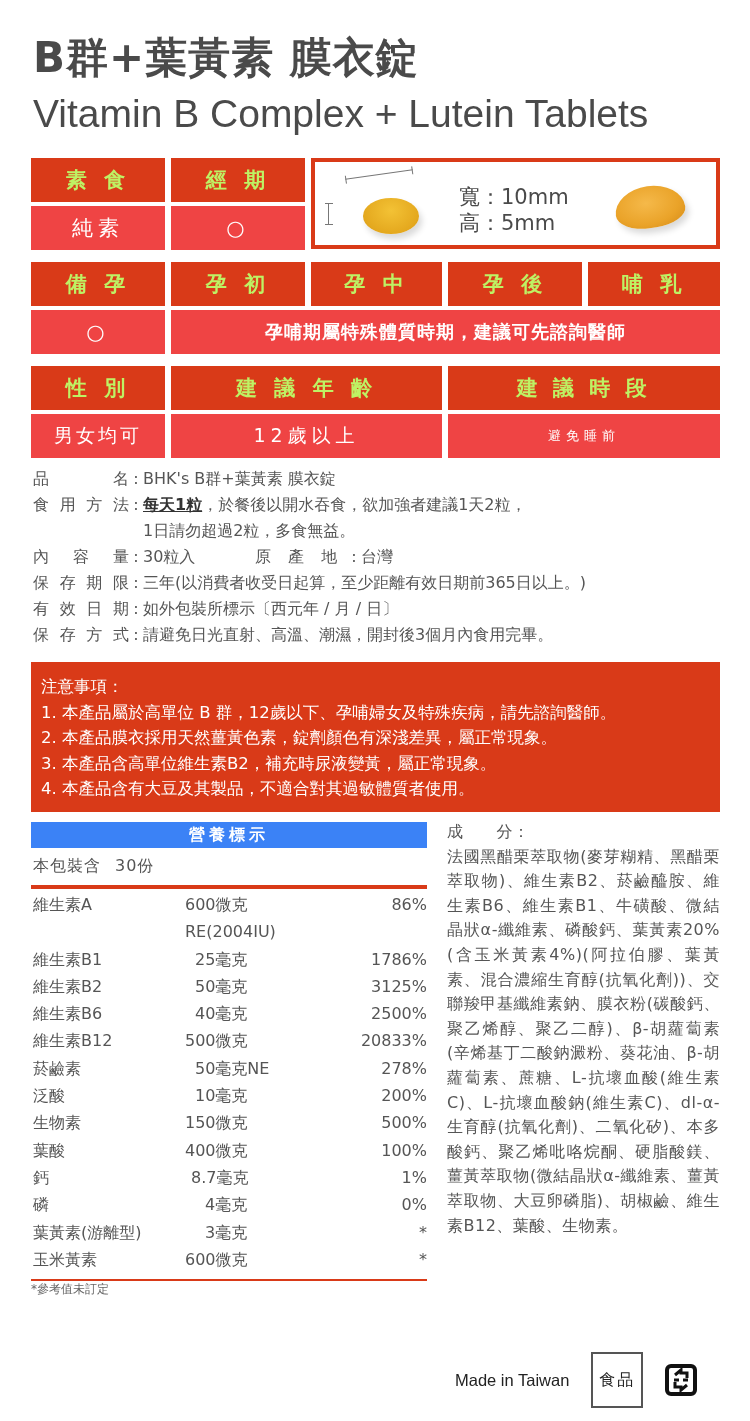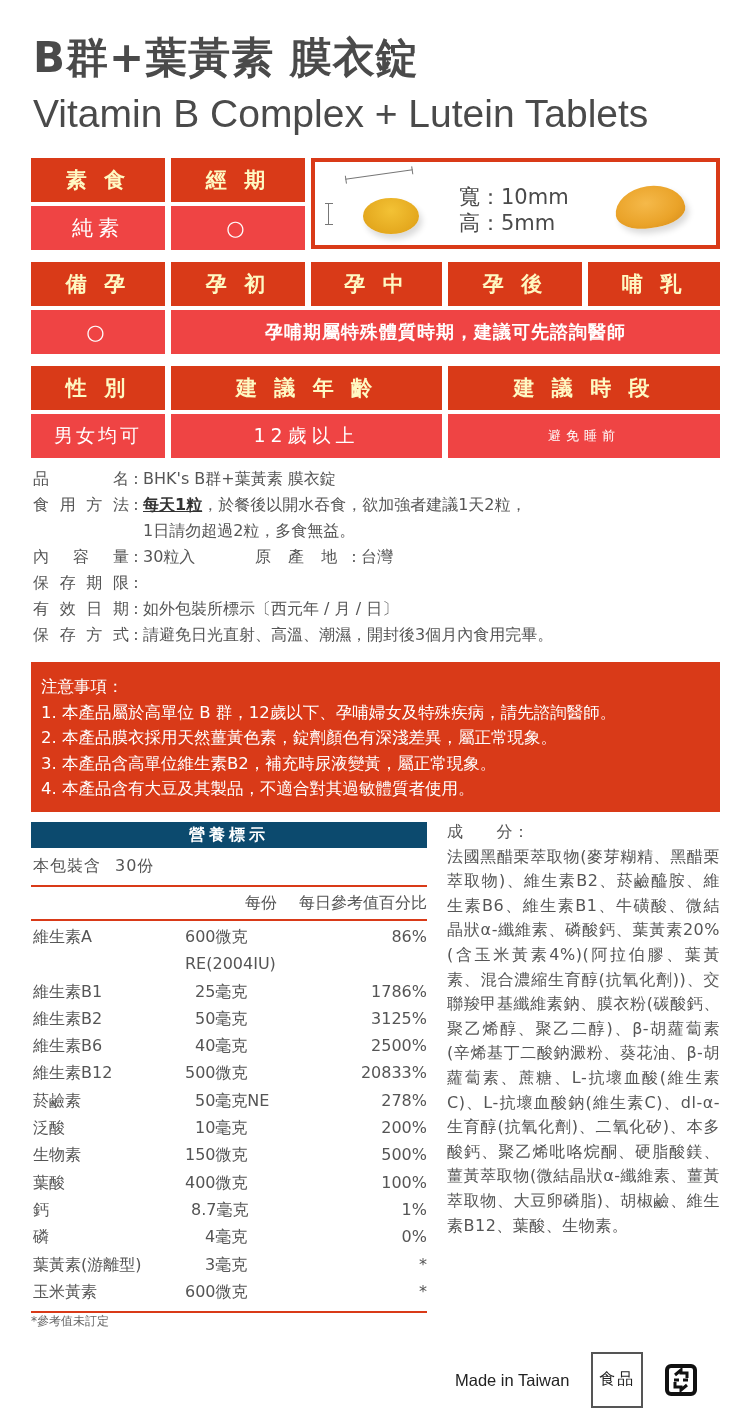--- a/index.html
+++ b/index.html
@@ -1,54 +1,54 @@
 <!DOCTYPE html>
 <html><head>
 <meta charset="utf-8">
 <style>
   * { box-sizing: border-box; margin: 0; padding: 0; }
   body { width: 750px; height: 1421px; background: #ffffff; font-family: "DejaVu Sans", "Liberation Sans", sans-serif; color: #555555; position: relative; overflow: hidden; }
   .title-cn { position: absolute; left: 33px; top: 30px; font-size: 42px; font-weight: bold; color: #4a4a4a; letter-spacing: 1px; }
   .title-en { position: absolute; left: 33px; top: 92px; font-size: 39px; color: #4a4a4a; font-family: "Liberation Sans", sans-serif; }
   .cell { position: absolute; display: flex; align-items: center; justify-content: center; font-size: 21px; letter-spacing: 5px; }
-  .hd { background: #d93a18; color: #fef9c3; font-weight: bold; }
+  .hd { background: #d93a18; color: #bef264; font-weight: bold; }
   .lt { background: #ef4444; color: #ffffff; }
   .tablet-box { position: absolute; left: 311px; top: 158px; width: 409px; height: 91px; border: 4px solid #d93a18; background: #ffffff; }
   .tab-round { position: absolute; left: 48px; top: 36px; width: 56px; height: 36px; border-radius: 50%; background: radial-gradient(ellipse at 50% 35%, #f3c235 0%, #e4a81e 70%, #c98a12 100%); box-shadow: 3px 5px 6px rgba(0,0,0,0.15); }
   .tab-half { position: absolute; left: 300px; top: 24px; width: 70px; height: 42px; border-radius: 50% 50% 45% 45% / 60% 60% 40% 40%; background: radial-gradient(ellipse at 45% 40%, #f5b94a 0%, #eaa329 60%, #d48a18 100%); transform: rotate(-8deg); box-shadow: 3px 5px 6px rgba(0,0,0,0.15); }
   .dim-line { position: absolute; left: 30px; top: 12px; width: 68px; border-top: 1px solid #777; transform: rotate(-8deg); }
   .dim-line:before, .dim-line:after { content: ""; position: absolute; top: -4px; height: 8px; border-left: 1px solid #777; }
   .dim-line:before { left: 0; } .dim-line:after { right: 0; }
   .dim-v { position: absolute; left: 13px; top: 41px; height: 22px; border-left: 1px solid #777; }
   .dim-v:before, .dim-v:after { content: ""; position: absolute; left: -4px; width: 8px; border-top: 1px solid #777; }
   .dim-v:before { top: 0; } .dim-v:after { bottom: 0; }
   .tab-spec { position: absolute; left: 144px; top: 22px; font-size: 21px; color: #4a4a4a; line-height: 26px; }
   .info { position: absolute; left: 33px; top: 466px; font-size: 16px; color: #555; line-height: 26px; }
   .info-row { display: flex; white-space: nowrap; }
   .info-label { width: 96px; text-align: justify; text-align-last: justify; }
   .info-colon { width: 14px; text-align: center; }
   .info-cont { padding-left: 110px; }
   .hl { font-weight: bold; text-decoration: underline; color: #333; }
   .notice { position: absolute; left: 31px; top: 662px; width: 689px; height: 150px; background: #d93a18; color: #ffffff; padding: 12px 10px; font-size: 16.5px; line-height: 25.5px; }
   .nut { position: absolute; left: 31px; top: 822px; width: 396px; }
-  .nut-head { background: #0c4a6e; color: #fff; font-weight: bold; text-align: center; height: 26px; line-height: 26px; font-size: 16px; letter-spacing: 4px; }
+  .nut-head { background: #3b82f6; color: #fff; font-weight: bold; text-align: center; height: 26px; line-height: 26px; font-size: 16px; letter-spacing: 4px; }
   .nut-line { border-top: 2px solid #d93a18; }
   .nut-meta { font-size: 16px; line-height: 27px; padding: 4px 0 6px 2px; color: #555; letter-spacing: 1px; }
   .nut-meta span.v { margin-left: 14px; }
   .nut-colhead { display: flex; justify-content: flex-end; font-size: 16px; line-height: 32px; color: #555; padding-right: 0; }
   .nut-colhead span { margin-left: 22px; }
   .nut-row { display: flex; font-size: 16px; line-height: 27.3px; color: #555; }
   .nut-row .n { width: 150px; padding-left: 2px; }
   .nut-row .a { width: 140px; }
   .nut-row .p { flex: 1; text-align: right; }
   .nut-note { font-size: 12px; color: #666; }
   .ing { position: absolute; left: 447px; top: 820px; width: 273px; font-size: 16px; line-height: 24.6px; color: #555; text-align: justify; letter-spacing: 0.5px; }
   .footer { position: absolute; top: 1352px; left: 455px; display: flex; align-items: center; }
   .made { font-size: 16.5px; color: #222; font-family: "Liberation Sans", sans-serif; }
-  .food-mark { margin-left: 22px; border: 2px solid #555; padding: 16px 6px; font-size: 16px; color: #222; line-height: 20px; letter-spacing: 2px; font-family: Liberation Mono, monospace; }
+  .food-mark { margin-left: 22px; border: 2px solid #555; padding: 16px 6px; font-size: 16px; color: #222; line-height: 20px; letter-spacing: 2px; }
   .recycle { margin-left: 22px; width: 32px; height: 32px; }
 </style>
 </head>
 <body>
 
 <div class="title-cn">B群+葉黃素 膜衣錠</div>
 <div class="title-en">Vitamin B Complex + Lutein Tablets</div>
 
 <div class="cell hd" style="left:31px;top:158px;width:134px;height:44px;">素 食</div>
 <div class="cell hd" style="left:171px;top:158px;width:134px;height:44px;">經 期</div>
@@ -69,21 +69,21 @@
 <div class="cell hd" style="left:31px;top:262px;width:134px;height:44px;">備 孕</div>
 <div class="cell hd" style="left:171px;top:262px;width:134px;height:44px;">孕 初</div>
 <div class="cell hd" style="left:311px;top:262px;width:131px;height:44px;">孕 中</div>
 <div class="cell hd" style="left:448px;top:262px;width:134px;height:44px;">孕 後</div>
 <div class="cell hd" style="left:588px;top:262px;width:132px;height:44px;">哺 乳</div>
 <div class="cell lt" style="left:31px;top:310px;width:134px;height:44px;">○</div>
 <div class="cell lt" style="left:171px;top:310px;width:549px;height:44px;letter-spacing:1px;font-size:18px;font-weight:bold;">孕哺期屬特殊體質時期，建議可先諮詢醫師</div>
 
 <div class="cell hd" style="left:31px;top:366px;width:134px;height:44px;">性 別</div>
 <div class="cell hd" style="left:171px;top:366px;width:271px;height:44px;">建 議 年 齡</div>
-<div class="cell hd" style="left:448px;top:366px;width:272px;height:44px;">建 議 時 段</div>
+<div class="cell hd" style="left:448px;top:366px;width:272px;height:44px;font-family:Liberation Serif, serif;">建 議 時 段</div>
 <div class="cell lt" style="left:31px;top:414px;width:134px;height:44px;letter-spacing:3px;font-size:19px;">男女均可</div>
 <div class="cell lt" style="left:171px;top:414px;width:271px;height:44px;font-size:19px;">12歲以上</div>
 <div class="cell lt" style="left:448px;top:414px;width:272px;height:44px;font-size:13px;">避免睡前</div>
 
 <div class="info">
   <div class="info-row">
     <span class="info-label">品　　名</span>
       <span class="info-colon">:</span>
     <span>BHK's B群+葉黃素 膜衣錠</span>
   </div>
@@ -100,20 +100,21 @@
     <span class="info-label">內 容 量</span>
       <span class="info-colon">:</span>
     <span style="width:112px;">30粒入</span>
     <span style="width:92px;letter-spacing:6px;">原 產 地</span>
       <span class="info-colon">:</span>
     <span>台灣</span>
   </div>
   <div class="info-row">
     <span class="info-label">保存期限</span>
       <span class="info-colon">:</span>
+    <span>三年(以消費者收受日起算，至少距離有效日期前365日以上。)</span>
   </div>
   <div class="info-row">
     <span class="info-label">有效日期</span>
       <span class="info-colon">:</span>
     <span>如外包裝所標示〔西元年 / 月 / 日〕</span>
   </div>
   <div class="info-row">
     <span class="info-label">保存方式</span>
       <span class="info-colon">:</span>
     <span>請避免日光直射、高溫、潮濕，開封後3個月內食用完畢。</span>
@@ -127,24 +128,20 @@
   <div>3. 本產品含高單位維生素B2，補充時尿液變黃，屬正常現象。</div>
   <div>4. 本產品含有大豆及其製品，不適合對其過敏體質者使用。</div>
 </div>
 
 <div class="nut">
   <div class="nut-head">營養標示</div>
   <div class="nut-meta">
     <div><span>本包裝含</span><span class="v">30份</span></div>
   </div>
   <div class="nut-line"></div>
-  <div class="nut-colhead">
-    <span>每份</span>
-    <span>每日參考值百分比</span>
-  </div>
   <div class="nut-line"></div>
   <div style="padding-top:2px;" id="nut-rows">
     <div class="nut-row">
         <span class="n">維生素A</span>
         <span class="a" style="margin-left:4px;">600微克RE(2004IU)</span>
         <span class="p">86%</span>
       </div>
     <div class="nut-row">
         <span class="n">維生素B1</span>
         <span class="a" style="padding-left:14px;">25毫克</span>

